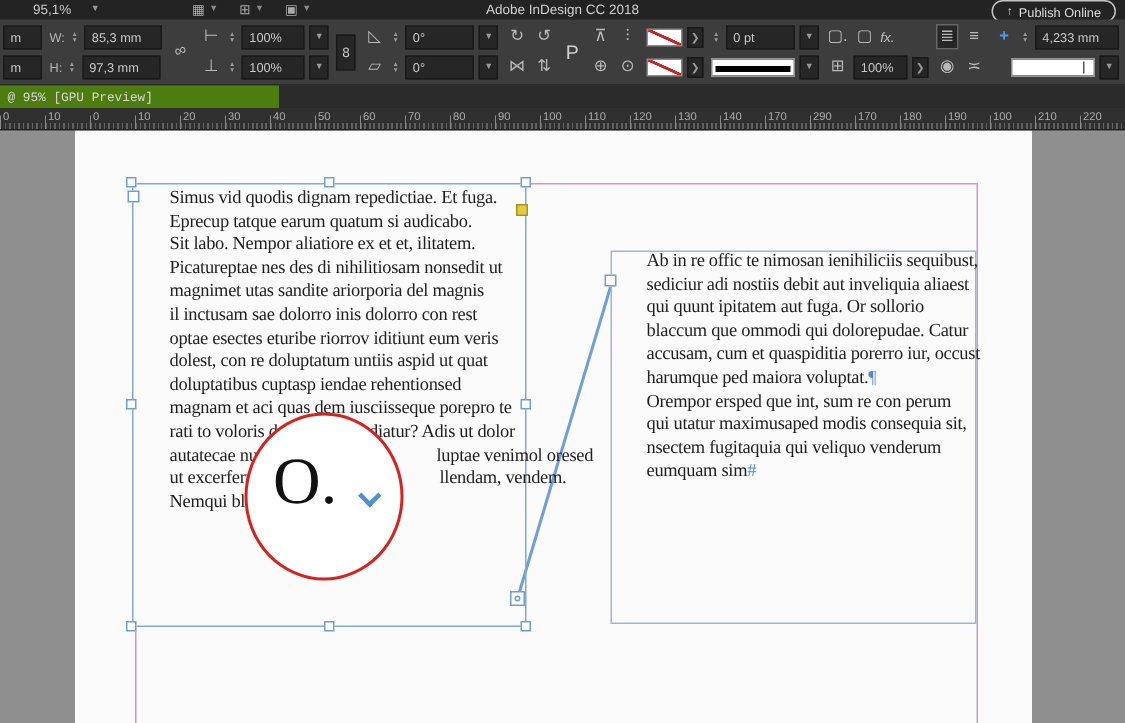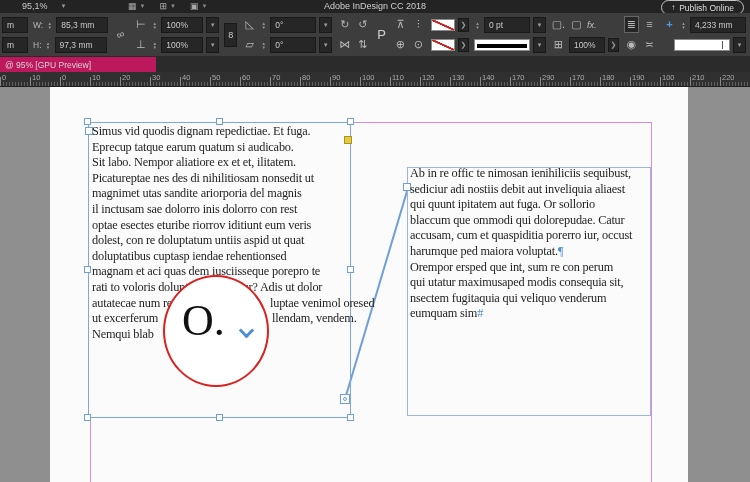--- a/index.html
+++ b/index.html
@@ -43,22 +43,22 @@
     border:1px solid #8a8a8a; }
   .mini-btn { width:11px; height:14px; background:#262626; border:1px solid #191919; color:#9a9a9a;
     font-size:7px; display:flex; align-items:center; justify-content:center; }
   .stroke-sw { width:56px; height:12px; background:#fff; border:1px solid #8a8a8a; position:relative; }
   .stroke-sw::after { content:""; position:absolute; left:2px; right:2px; top:4px; height:4px; background:#000; }
   .white-sw { width:56px; height:12px; background:#fff; border:1px solid #8a8a8a; position:relative; }
   .white-sw::after { content:""; position:absolute; right:6px; top:1px; bottom:1px; width:1px; background:#555; }
   .fx { font-size:9px; font-style:italic; color:#c0c0c0; }
   
   .tabbar { height:15px; background:#2b2b2b; display:flex; }
-  .tab { width:156px; background:#be185d; color:#d6d6d6; font-size:8.5px;
-    display:flex; align-items:center; padding-left:5px; }
+  .tab { width:186px; background:#4d7c0f; color:#d6d6d6; font-size:8.5px;
+    display:flex; align-items:center; padding-left:5px;font-family:Liberation Mono, monospace; }
   
   .ruler { height:15px; background:#303030; position:relative; border-bottom:1px solid #1f1f1f;
     background-image:
       repeating-linear-gradient(90deg,#8a8a8a 0 1px,transparent 1px 30px),
       repeating-linear-gradient(90deg,#606060 0 1px,transparent 1px 3px);
     background-size:100% 9px,100% 4px;
     background-position:left bottom,left bottom;
     background-repeat:no-repeat; }
   .ruler .nums { position:absolute; inset:0; display:flex; }
   .ruler .nums span { width:30px; flex:0 0 30px; font-size:7.5px; color:#ababab; padding:1px 0 0 2px; }
@@ -71,21 +71,21 @@
   .frame-right { position:absolute; left:407px; top:80px; width:244px; height:249px;
     border:1px solid #9db4e2; }
   .hdl { position:absolute; width:7px; height:7px; background:#fff; border:1px solid #6f9ed9; }
   .hdl-y { position:absolute; width:8px; height:8px; background:#e5cb3e; border:1px solid #a89322; }
   .port { position:absolute; width:10px; height:10px; background:#fff; border:1px solid #6f9ed9;
     display:flex; align-items:center; justify-content:center; }
   .port .dot { width:4px; height:4px; border:1px solid #6f9ed9; border-radius:50%; }
   .threads { position:absolute; inset:0; width:100%; height:100%; pointer-events:none; }
   .txt { position:absolute; font-family:"Liberation Serif", serif; font-size:12.3px;
     color:#1e1e1e; letter-spacing:-0.2px; white-space:nowrap; }
-  .txt .ln { height:15.6px; line-height:15.6px; position:relative; }
+  .txt .ln { height:15.6px; line-height:15.6px; position:relative;margin-left:21px; }
   .frag-r { position:absolute; top:0; }
   .mark { color:#4e8fd3; }
   .magnifier { position:absolute; left:163px; top:188px; width:106px; height:112px;
     background:#fff; border:2.5px solid #d7221f; border-radius:50%; }
   .big-o { position:absolute; left:17px; top:18px; font-family:"Liberation Serif", serif;
     font-size:44px; color:#111; }
   .chev { position:absolute; left:76px; top:48px; width:11px; height:11px;
     border-right:3px solid #4e8fd3; border-bottom:3px solid #4e8fd3; transform:rotate(45deg); }
 </style>
 </head>

